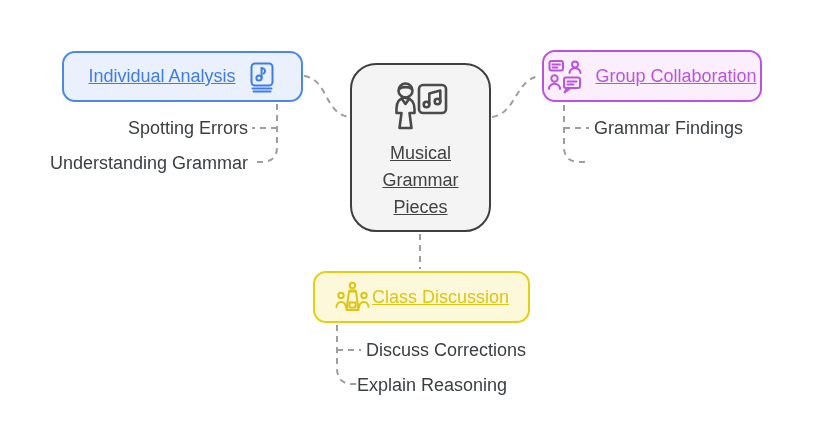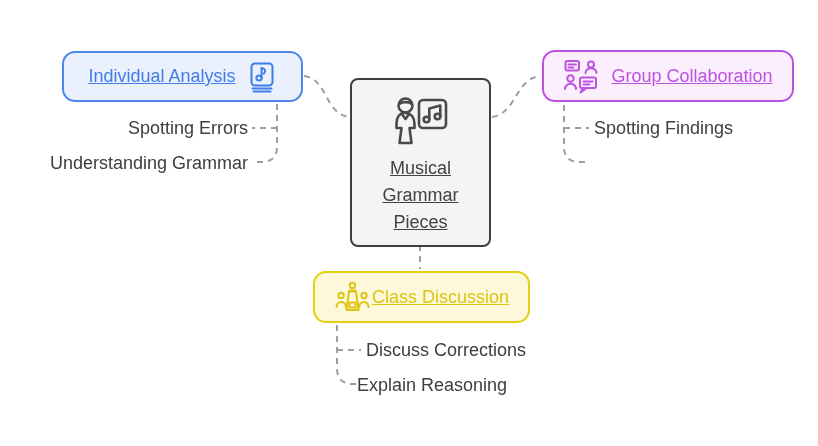--- a/index.html
+++ b/index.html
@@ -10,24 +10,24 @@
   }
   .connector-layer{position:absolute;left:0;top:0;pointer-events:none;}
   .connector-layer path{fill:none;stroke:var(--connector,#9e9e9e);stroke-width:2;stroke-dasharray:6 5;stroke-linecap:butt;}
   .node{
     position:absolute;box-sizing:border-box;display:flex;align-items:center;justify-content:center;
     border-radius:13px;border:2px solid;gap:11px;text-decoration:underline;
   }
   .node .nlabel{font-size:18px;font-weight:500;white-space:nowrap;}
   .node .icon{display:flex;align-items:center;justify-content:center;}
   .node-blue{left:62px;top:51px;width:241px;height:51px;border-color:var(--blue-border);background:var(--blue-bg);color:var(--blue-text);}
-  .node-purple{left:542px;top:50px;width:252px;height:52px;border-color:var(--purple-border);background:var(--purple-bg);color:var(--purple-text);text-align:right;}
+  .node-purple{left:542px;top:50px;width:220px;height:52px;border-color:var(--purple-border);background:var(--purple-bg);color:var(--purple-text);text-align:right;}
   .node-yellow{left:313px;top:271px;width:217px;height:52px;border-color:var(--yellow-border);background:var(--yellow-bg);color:var(--yellow-text);gap:1px;}
   .node-center{
-    left:350px;top:78px;width:141px;height:169px;border-radius:8px;
+    left:350px;top:63px;width:141px;height:169px;border-radius:26px;
     border-color:var(--center-border);background:var(--center-bg);color:var(--center-text);
     flex-direction:column;gap:8px;padding-top:6px;
   }
   .node-center .clabel{font-size:18px;line-height:27px;text-align:center;width:110px;color:var(--center-text);}
   .node-center .icon{color:#4a4a4a;}
   .sub{
     position:absolute;font-size:18px;line-height:22px;color:var(--subitem-text);white-space:nowrap;
   }
   .sub.right-align{text-align:left;}
   svg{display:block;}
@@ -109,17 +109,17 @@
         <path d="M2.5 26 a4.7 5 0 0 1 9.4 0"></path>
         <circle cx="30" cy="14.5" r="2.7"></circle>
         <path d="M25.1 26 a4.7 5 0 0 1 9.4 0"></path>
       </svg>
     </span>
     <span class="nlabel">Class Discussion</span>
   </div>
 
   <div class="sub right-align" style="right:570px;top:117px">Spotting Errors</div>
   <div class="sub right-align" style="right:570px;top:152px">Understanding Grammar</div>
-  <div class="sub" style="left:594px;top:117px">Spotting Findings</div>
+  <div class="sub" style="left:594px;top:117px">Grammar Findings</div>
   <div class="sub" style="left:366px;top:339px">Discuss Corrections</div>
   <div class="sub" style="left:357px;top:374px">Explain Reasoning</div>
 
 </div>
 
 </body></html>

